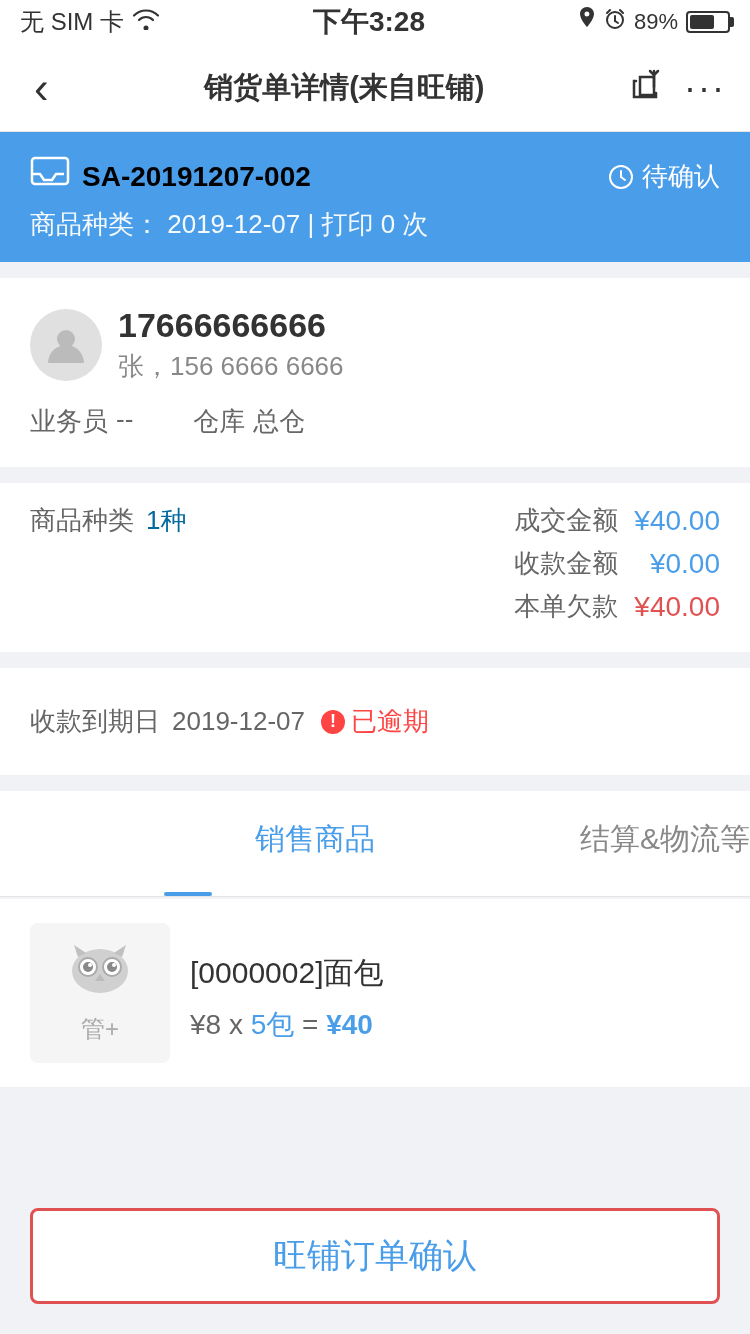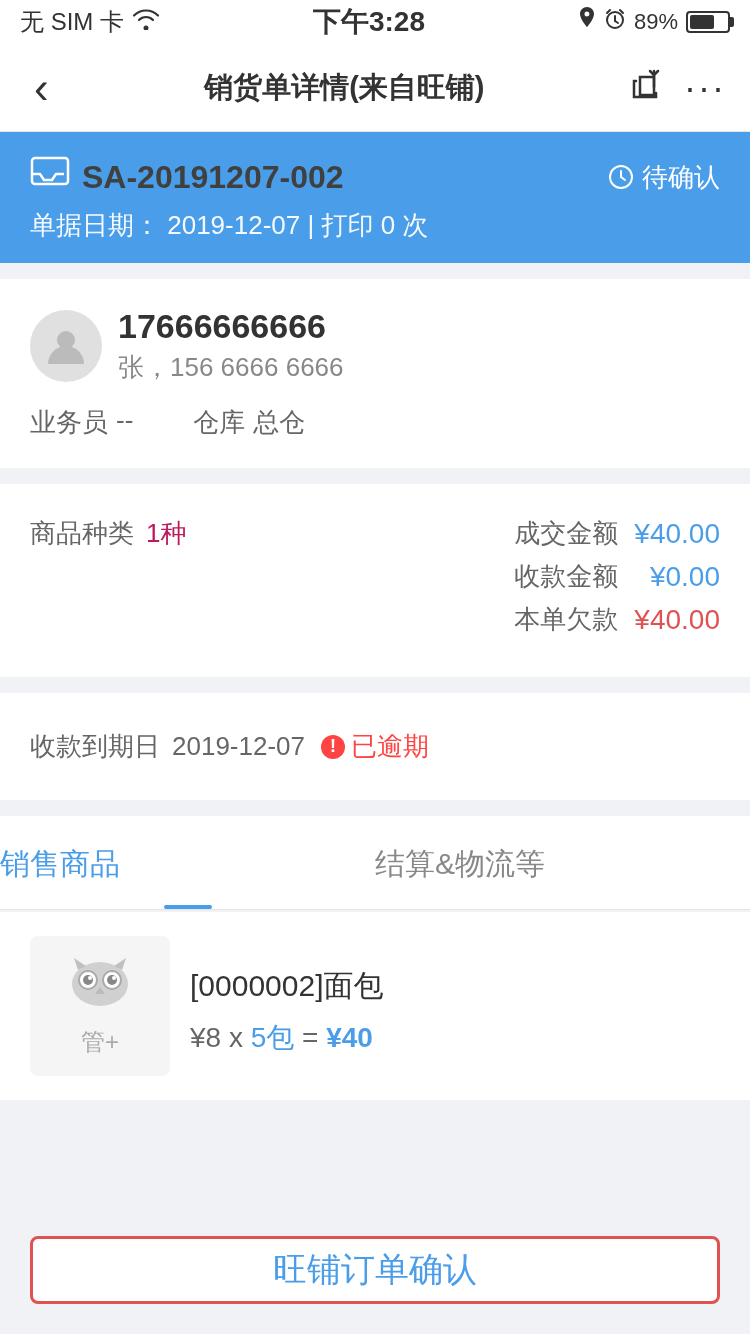--- a/index.html
+++ b/index.html
@@ -109,23 +109,23 @@
       padding: 24px 30px 20px;
       margin-top: 0;
     }
     .order-id-row {
       display: flex;
       align-items: center;
       justify-content: space-between;
       margin-bottom: 10px;
     }
     .order-id {
-      font-size: 32px;
+      font-size: 28px;
       font-weight: 700;
-      color: #404040;
+      color: #000000;
       display: flex;
       align-items: center;
       gap: 12px;
     }
     .order-status {
       display: flex;
       align-items: center;
       gap: 8px;
       color: #fff;
       font-size: 26px;
@@ -179,21 +179,21 @@
       color: #666;
     }
     .customer-meta-item {
       display: flex;
       gap: 8px;
     }
 
     
     .summary-card {
       background: #fff;
-      padding: 32px 30px;
+      padding: 20px 30px;
       margin-top: 16px;
     }
     .summary-row {
       display: flex;
       align-items: flex-start;
       justify-content: space-between;
     }
     .summary-left {
       display: flex;
       align-items: center;
@@ -260,22 +260,22 @@
     .tabs-container {
       background: #fff;
       margin-top: 16px;
       border-bottom: 1px solid #e5e5e5;
     }
     .tabs-row {
       display: flex;
     }
     .tab-item {
       flex: 1;
-      text-align: left;
-      padding: 28px 0 24px;
+      text-align: right;
+      padding: 28px 0 36px;
       font-size: 30px;
       color: #888;
       cursor: pointer;
       position: relative;
     }
     .tab-item.active {
       color: #4a9de8;
       font-weight: 500;
     }
     .tab-item.active::after {
@@ -360,21 +360,21 @@
     .bottom-btn-container {
       position: fixed;
       bottom: 0;
       left: 0;
       width: 750px;
       padding: 16px 30px 30px;
       background: #f0f2f5;
     }
     .confirm-btn {
       width: 100%;
-      height: 68px;
+      height: 96px;
       border: 3px solid #e05252;
       border-radius: 8px;
       background: #fff;
       display: flex;
       align-items: center;
       justify-content: center;
       font-size: 34px;
       color: #4a9de8;
       cursor: pointer;
       font-weight: 500;
@@ -451,21 +451,21 @@
     <div class="order-status">
       <svg width="26" height="26" viewBox="0 0 26 26" fill="none">
         <circle cx="13" cy="13" r="11" stroke="white" stroke-width="2" fill="none"></circle>
         <line x1="13" y1="7" x2="13" y2="13" stroke="white" stroke-width="2" stroke-linecap="round"></line>
         <line x1="13" y1="13" x2="17" y2="16" stroke="white" stroke-width="2" stroke-linecap="round"></line>
       </svg>
       <span>待确认</span>
     </div>
   </div>
   <div class="order-date-row">
-    <span>单据日期：</span>
+    <span>商品种类：</span>
     <span>2019-12-07</span>
     <span>| 打印 0 次</span>
   </div>
 </div>
 
 <div class="customer-card">
   <div class="customer-row">
     <div class="customer-avatar">
       <svg width="44" height="44" viewBox="0 0 44 44" fill="none">
         <circle cx="22" cy="16" r="9" fill="#bbb"></circle>
@@ -486,21 +486,21 @@
       <span>仓库</span>
       <span>总仓</span>
     </div>
   </div>
 </div>
 
 <div class="summary-card">
   <div class="summary-row">
     <div class="summary-left">
       <span>商品种类</span>
-      <span style="color:#be185d;">1种</span>
+      <span style="color:#0369a1;">1种</span>
     </div>
     <div class="summary-right">
       <div class="summary-item">
         <span>成交金额</span>
         <span class="amount-blue">¥40.00</span>
       </div>
       <div class="summary-item">
         <span>收款金额</span>
         <span class="amount-blue">¥0.00</span>
       </div>

